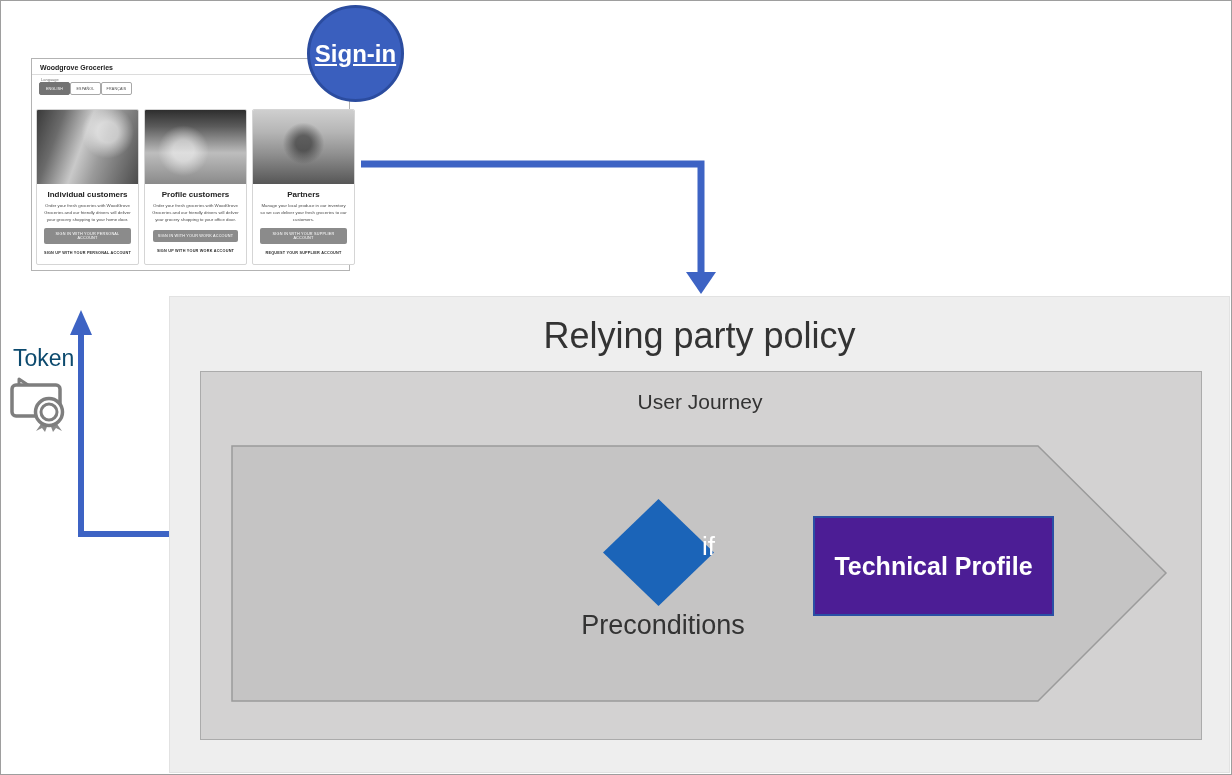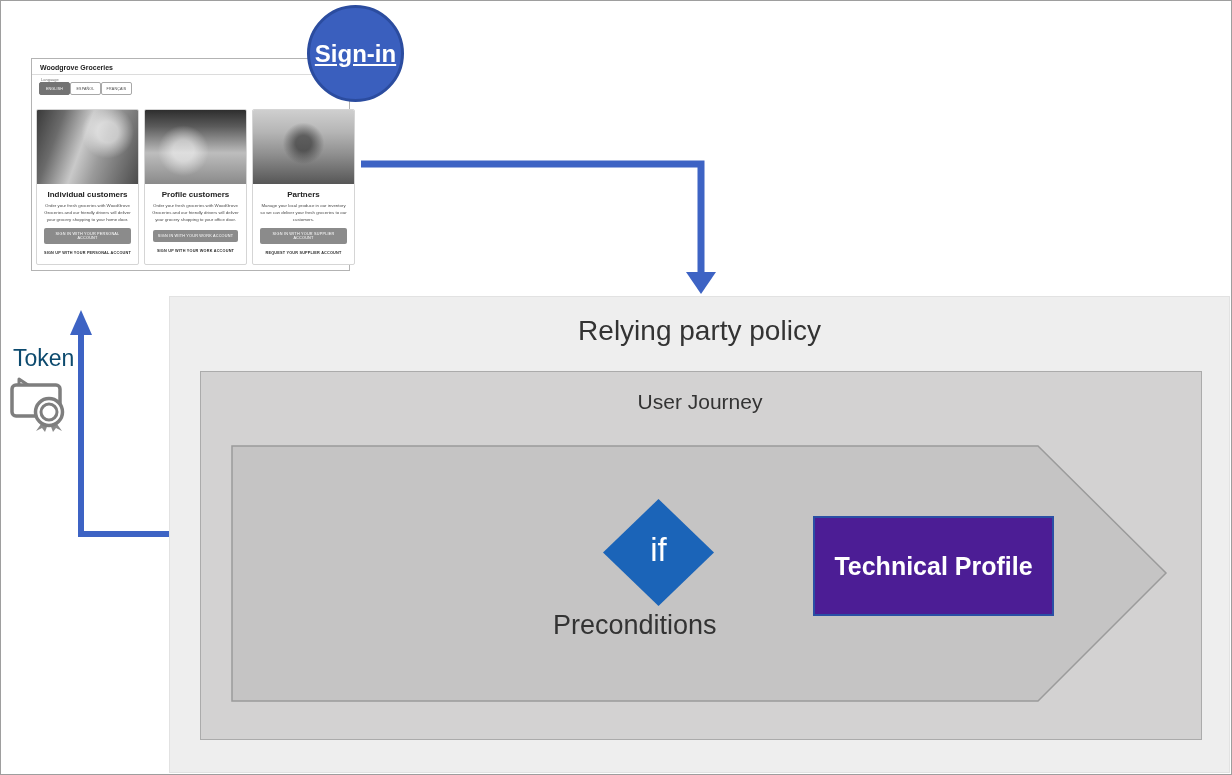--- a/index.html
+++ b/index.html
@@ -8,27 +8,27 @@
     border:1px solid #9e9e9e;box-sizing:border-box;overflow:hidden;
     font-family:"Liberation Sans", sans-serif;
   }
   
   .rp-box{position:absolute;left:168px;top:295px;width:1061px;height:477px;
     background:#eeeeee;border:1px solid #e2e2e2;box-sizing:border-box;}
   .uj-box{position:absolute;left:30px;top:74px;width:1002px;height:369px;
     background:#d3d2d2;border:1px solid #ababab;box-sizing:border-box;}
   .shape-layer{position:absolute;left:0;top:0;pointer-events:none;}
   .rp-title{position:absolute;left:168px;top:314px;width:1061px;text-align:center;
-    font-size:28px;color:#333333;}
+    font-size:36px;color:#333333;}
   .uj-title{position:absolute;left:198px;top:389px;width:1002px;text-align:center;
     font-size:21px;color:#333333;}
   .orch-label{position:absolute;left:238px;top:560px;font-size:27px;color:#3a3a3a;}
-  .if-label{position:absolute;left:601px;top:530px;width:113px;text-align:center;
-    font-size:33px;color:#ffffff;}
-  .precond-label{position:absolute;left:552px;top:609px;width:220px;
+  .if-label{position:absolute;left:601px;top:530px;width:113px;text-align:right;
+    font-size:26px;color:#ffffff;}
+  .precond-label{position:absolute;left:552px;top:609px;width:220px;text-align:center;
     font-size:27px;color:#333333;}
   .tech-profile{position:absolute;left:812px;top:515px;width:241px;height:100px;
     box-sizing:border-box;background:#4c1d95;border:2px solid #2a4fa5;
     display:flex;align-items:center;justify-content:center;
     color:#ffffff;font-size:25px;font-weight:700;}
   
   .signin-circle{position:absolute;left:306px;top:4px;width:97px;height:97px;
     box-sizing:border-box;background:#3a5fbe;border:3px solid #2b4c9f;border-radius:50%;
     display:flex;align-items:center;justify-content:center;
     color:#ffffff;font-size:24px;font-weight:700;text-decoration:underline;}

